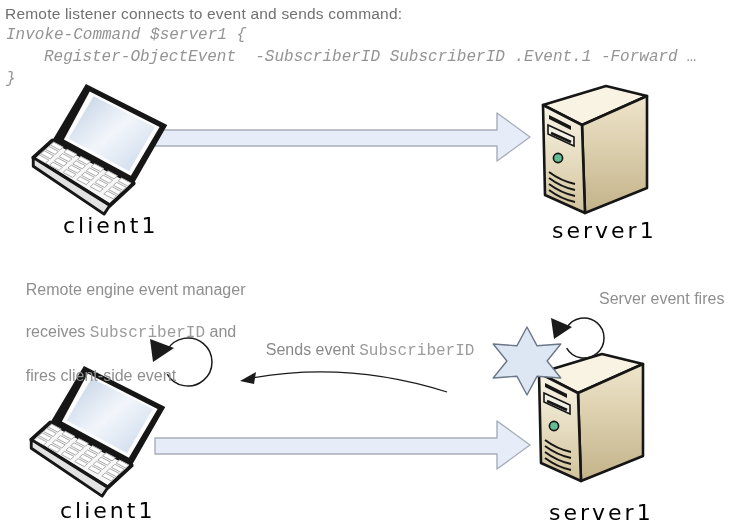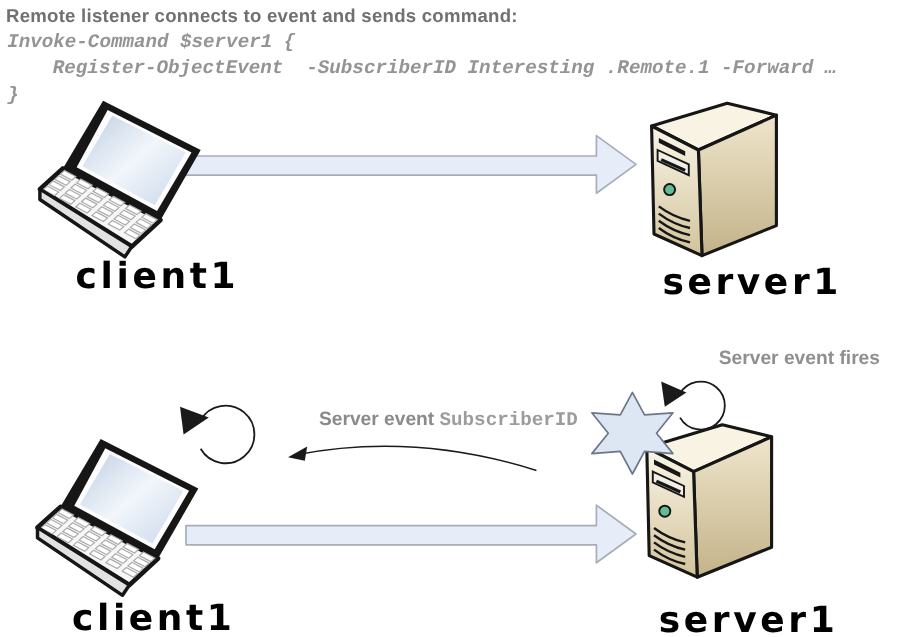--- a/index.html
+++ b/index.html
@@ -1,28 +1,28 @@
 <!DOCTYPE html>
 <html><head>
 <meta charset="utf-8">
 <style>
   * { margin:0; padding:0; box-sizing:border-box; }
   html,body { background:#ffffff; }
   body { width:748px; height:531px; overflow:hidden; font-family:"Liberation Sans",sans-serif; }
-  .canvas { position:relative; width:644px; height:531px; background:#ffffff;font-weight:bold; }
+  .canvas { position:relative; width:644px; height:531px; background:#ffffff; }
   svg.layer { position:absolute; left:0; top:0; }
   .abs { position:absolute; white-space:pre; }
 
   .heading { left:5px; top:5px; font-size:15.5px; color:#707070; letter-spacing:.2px; }
   .code { font-family:"Liberation Mono",monospace; font-style:italic; font-size:16px; color:#949494;text-align:center; }
   .code1 { left:6px;  top:26px; }
   .code2 { left:44px; top:48px; }
   .code3 { left:6px;  top:70px; }
 
-  .devlabel { font-family:"DejaVu Sans",sans-serif; font-size:30px; color:#000000; letter-spacing:3px; }
+  .devlabel { font-family:"DejaVu Sans",sans-serif; font-size:22px; color:#000000; letter-spacing:3px; }
   .client-top    { left:63px;  top:213px; }
   .server-top    { left:552px; top:218px; }
   .client-bottom { left:60px;  top:498px; }
   .server-bottom { left:549px; top:500px; }
 
   .note { left:8px; top:258px; font-size:16px; color:#8f8f8f; line-height:21px; }
   .mono { font-family:"Liberation Mono",monospace; font-style:normal; color:#9c9c9c; }
   .mono-italic { font-family:"Liberation Mono",monospace; font-style:italic; color:#9c9c9c; }
   .server-fires { left:599px; top:290px; font-size:16px; color:#8f8f8f; }
   .sends { left:248px; top:317px; font-size:16px; color:#8a8a8a; line-height:22px; }
@@ -106,28 +106,33 @@
     <polygon points="527,327 537.1,345.8 560.8,344 547.1,361 560.8,378 537.1,376.2 527,395 516.9,376.2 493.2,378 506.9,361 493.2,344 516.9,345.8" fill="#dde6f3" stroke="#6b7689" stroke-width="1.4" stroke-linejoin="round"></polygon>
 
     <g>
       <path d="M566.7,328 A20,20 0 1 1 566.7,348" fill="none" stroke="#1a1a1a" stroke-width="1.5"></path>
       <polygon points="551,318 572,327 554,339" fill="#1a1a1a"></polygon>
     </g>
   </svg>
 
   <div class="abs heading">Remote listener connects to event and sends command:</div>
   <div class="abs code code1">Invoke-Command $server1 {</div>
-  <div class="abs code code2">Register-ObjectEvent  -SubscriberID Interesting .Remote.1 -Forward …</div>
+  <div class="abs code code2">Register-ObjectEvent  -SubscriberID SubscriberID .Event.1 -Forward …</div>
   <div class="abs code code3">}</div>
   <div class="abs devlabel client-top">client1</div>
   <div class="abs devlabel server-top">server1</div>
 
+  <div class="abs note">
+    <span>Remote engine event manager</span><br>
+    <span>receives </span><span class="mono">SubscriberID</span><span> and</span><br>
+    <span>fires client-side event</span>
+  </div>
 
   <div class="abs server-fires">Server event fires</div>
 
   <div class="abs sends">
-    <span>Server event </span><span class="mono">SubscriberID</span><br>
+    <span>Sends event </span><span class="mono">SubscriberID</span><br>
   </div>
 
   <div class="abs devlabel client-bottom">client1</div>
   <div class="abs devlabel server-bottom">server1</div>
 
 </div>
 
 </body></html>

